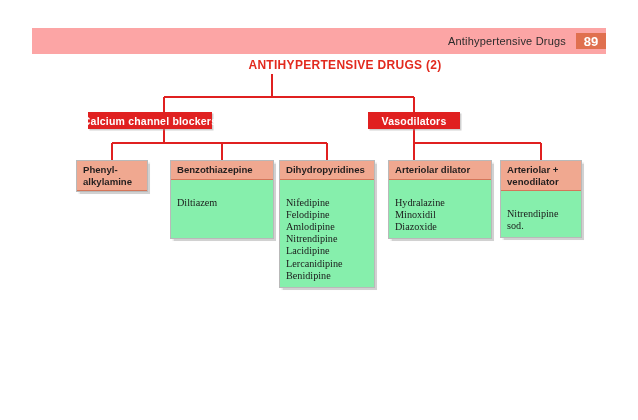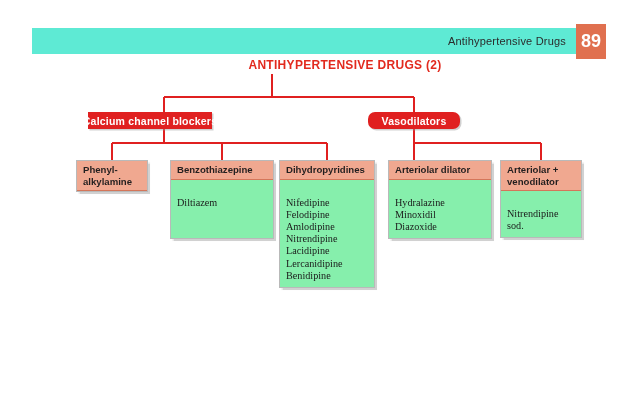--- a/index.html
+++ b/index.html
@@ -9,37 +9,37 @@
     font-family:"Liberation Sans", sans-serif;
     overflow:hidden;
     position:relative;
   }
 
   
   #header-bar{
     position:absolute;
     left:32px; top:28px;
     width:574px; height:26px;
-    background:#5eead4;
+    background:#fca5a5;
     display:flex;
     align-items:center;
     justify-content:flex-end;
   }
   #header-title{
     font-size:11px;
     color:#2b2b2b;
     letter-spacing:.2px;
     padding-right:10px;
     white-space:nowrap;
   }
   #page-badge{
-    width:30px;height:35px;
+    width:30px;height:16px;
     background:#E0704F;
     color:#ffffff;
-    font-size:18px;
+    font-size:13px;
     font-weight:bold;
     display:flex;
     align-items:center;
     justify-content:center;
   }
 
   
   #diagram{
     position:absolute;
     left:0; top:0;
@@ -74,21 +74,21 @@
     font-weight:bold;
     display:flex;
     align-items:center;
     justify-content:center;
     letter-spacing:.2px;
     height:17px;
     box-shadow:1.5px 1.5px 0 rgba(150,150,150,.45);
     white-space:nowrap;
   }
   #cat-ccb{ left:88px; top:112px; width:124px; }
-  #cat-vaso{ left:368px; top:112px; width:92px;border-radius:7px; }
+  #cat-vaso{ left:368px; top:112px; width:92px; }
 
   
   .leaf{
     position:absolute;
     background:#86efac;
     border:1px solid #b9b9b9;
     box-shadow:1.5px 1.5px 1px rgba(140,140,140,.40);
     box-sizing:border-box;
   }
   .leaf-head{

